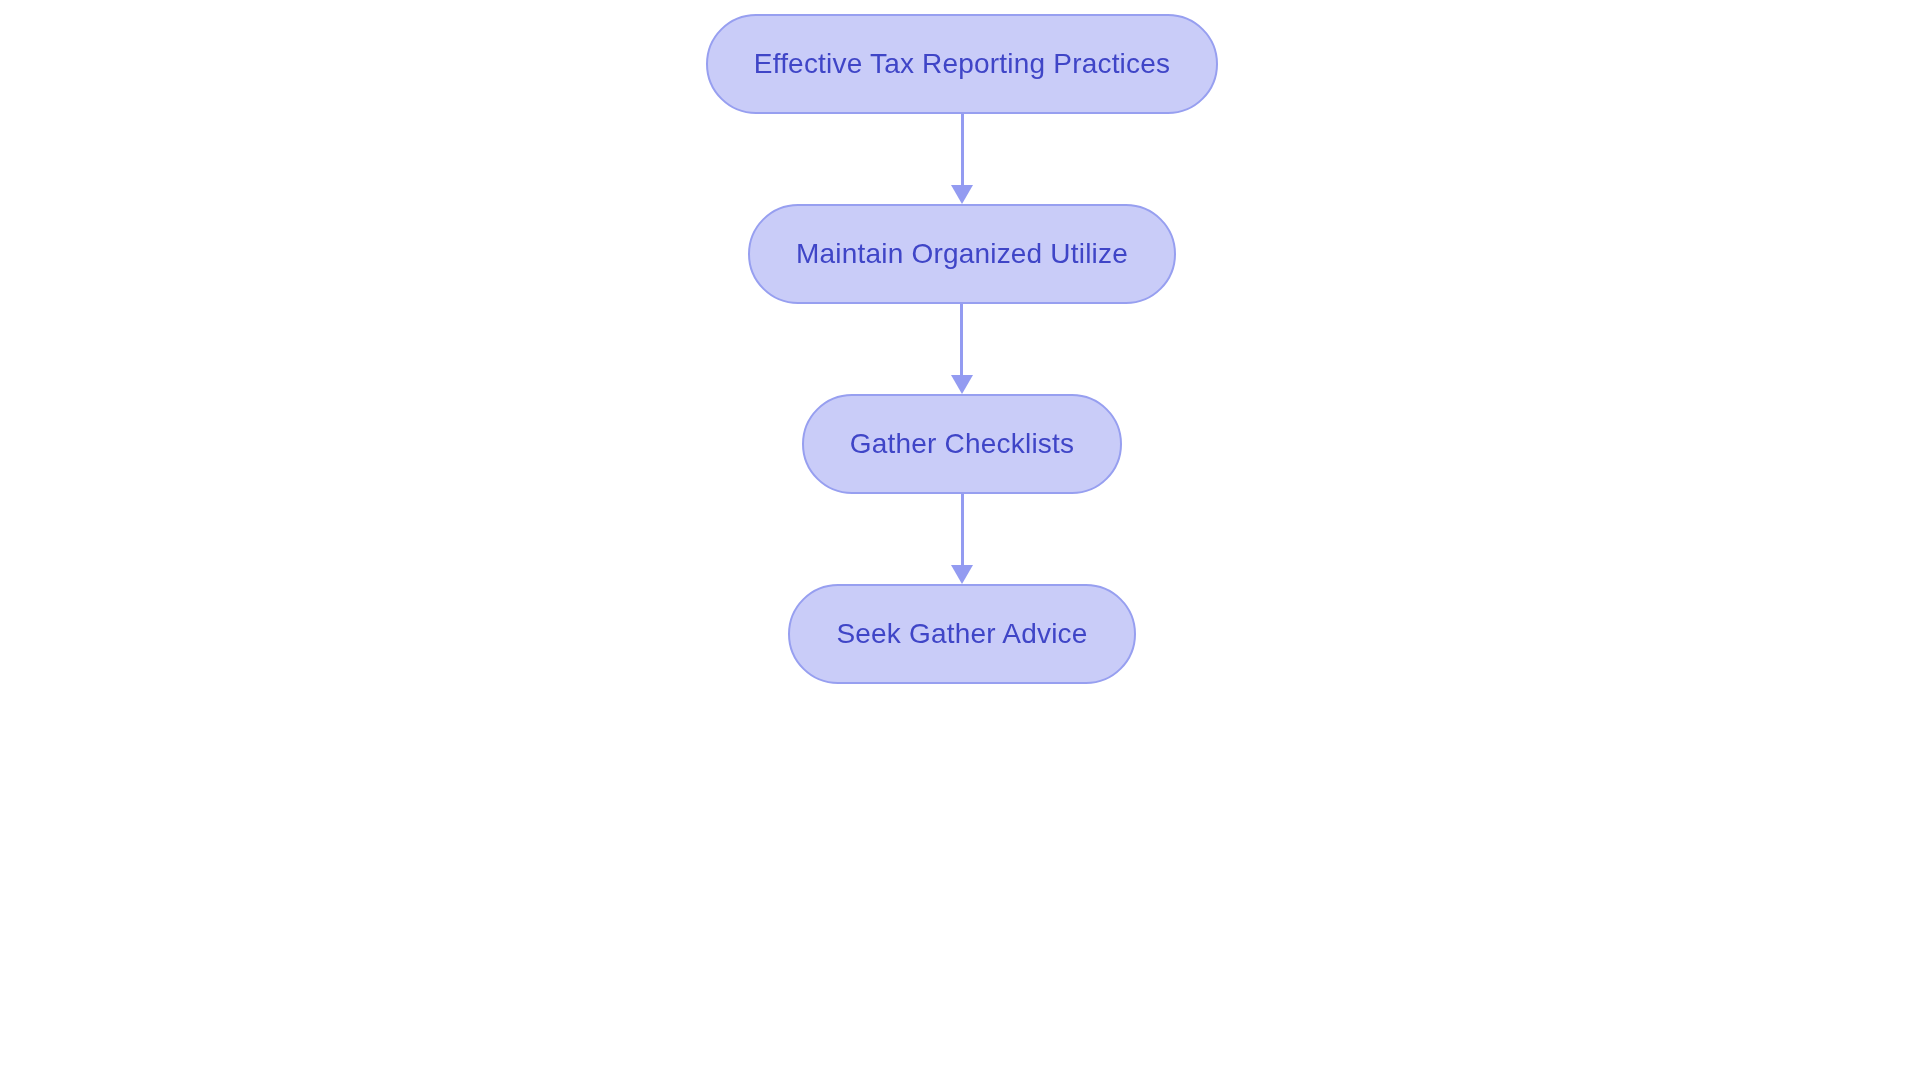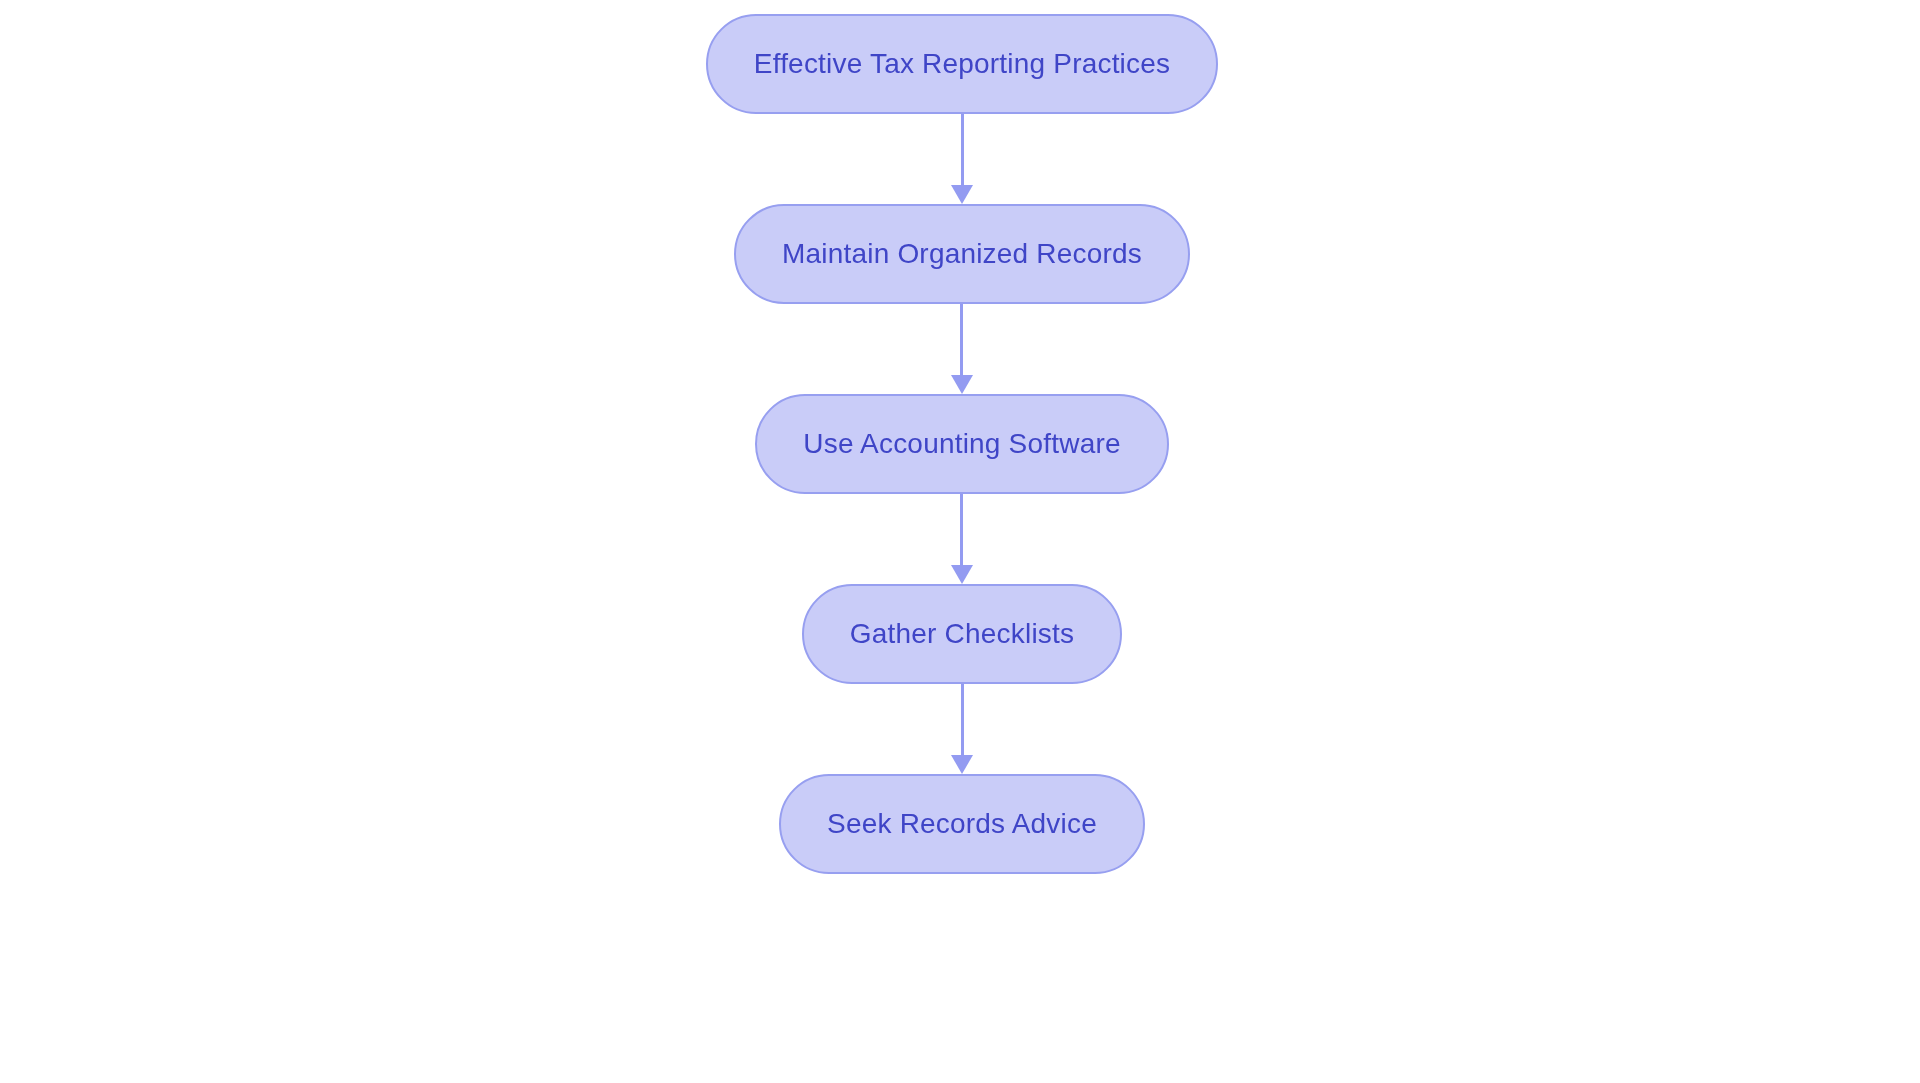--- a/index.html
+++ b/index.html
@@ -84,49 +84,40 @@
       <span class="node-label">Effective Tax Reporting Practices</span>
     </div>
     <div class="connector">
       <div class="line"></div>
       <div class="head"></div>
     </div>
   </div>
 
   <div class="node-wrap">
     <div class="node">
-      <span class="node-label">Maintain Organized Records</span>
+      <span class="node-label">Maintain Organized Utilize</span>
     </div>
     <div class="connector">
       <div class="line"></div>
       <div class="head"></div>
     </div>
   </div>
 
-  <div class="node-wrap">
-    <div class="node">
-      <span class="node-label">Use Accounting Software</span>
-    </div>
-    <div class="connector">
-      <div class="line"></div>
-      <div class="head"></div>
-    </div>
-  </div>
 
 
   <div class="node-wrap">
     <div class="node">
       <span class="node-label">Gather Checklists</span>
     </div>
     <div class="connector">
       <div class="line"></div>
       <div class="head"></div>
     </div>
   </div>
 
   <div class="node-wrap">
     <div class="node">
-      <span class="node-label">Seek Records Advice</span>
+      <span class="node-label">Seek Gather Advice</span>
     </div>
 
   </div>
 </div>
 </div>
 
 </body></html>

